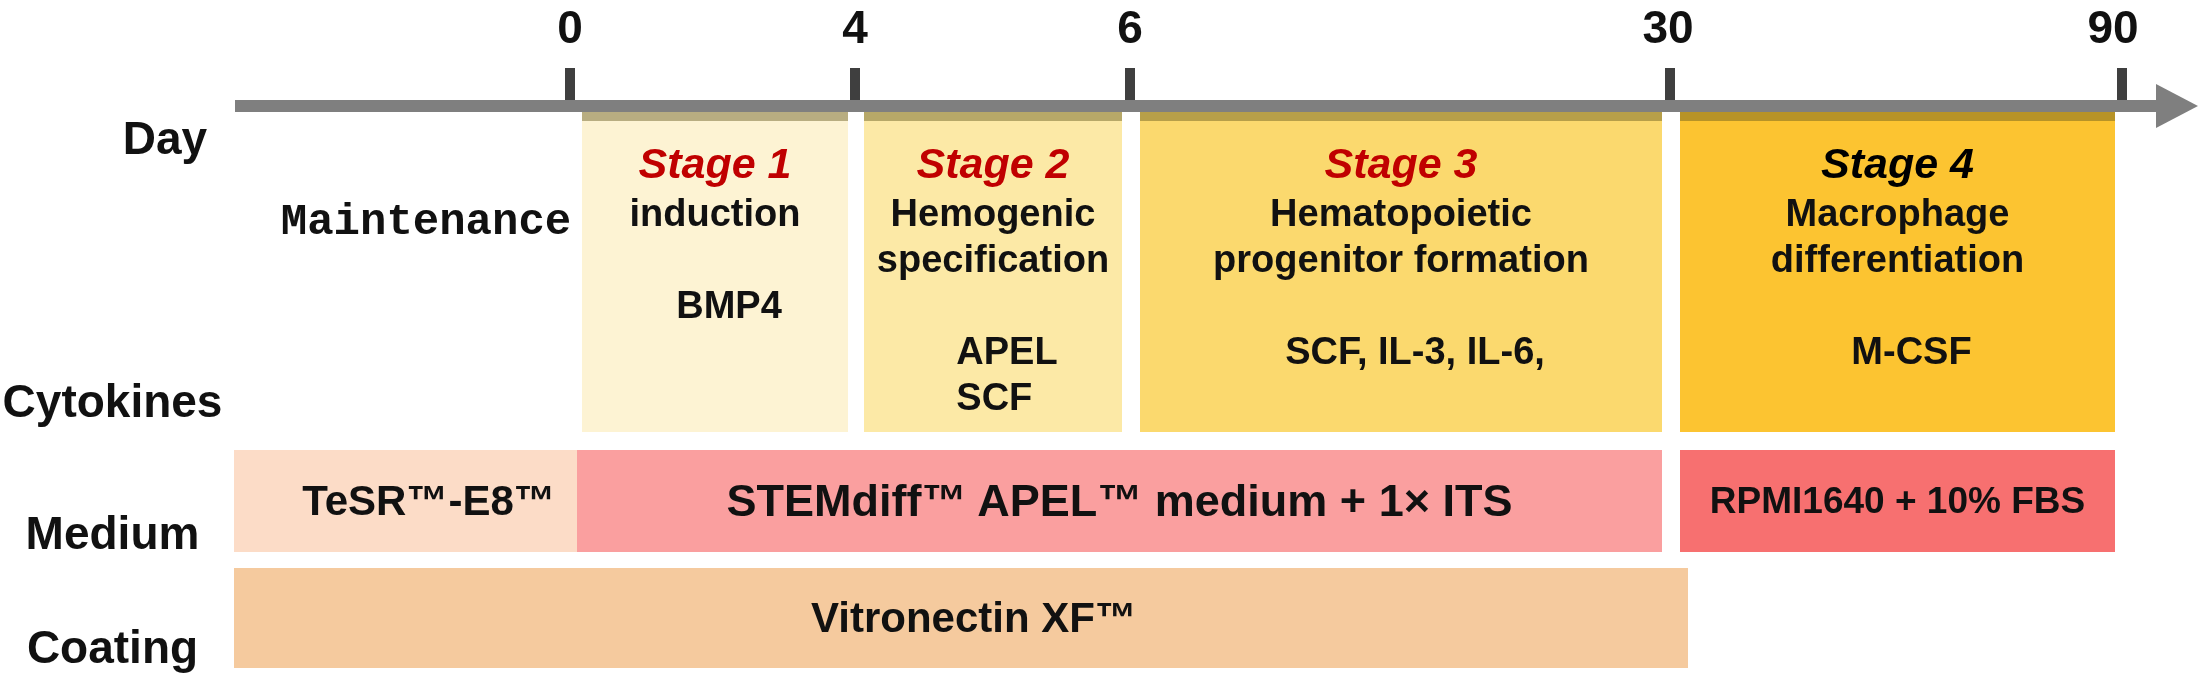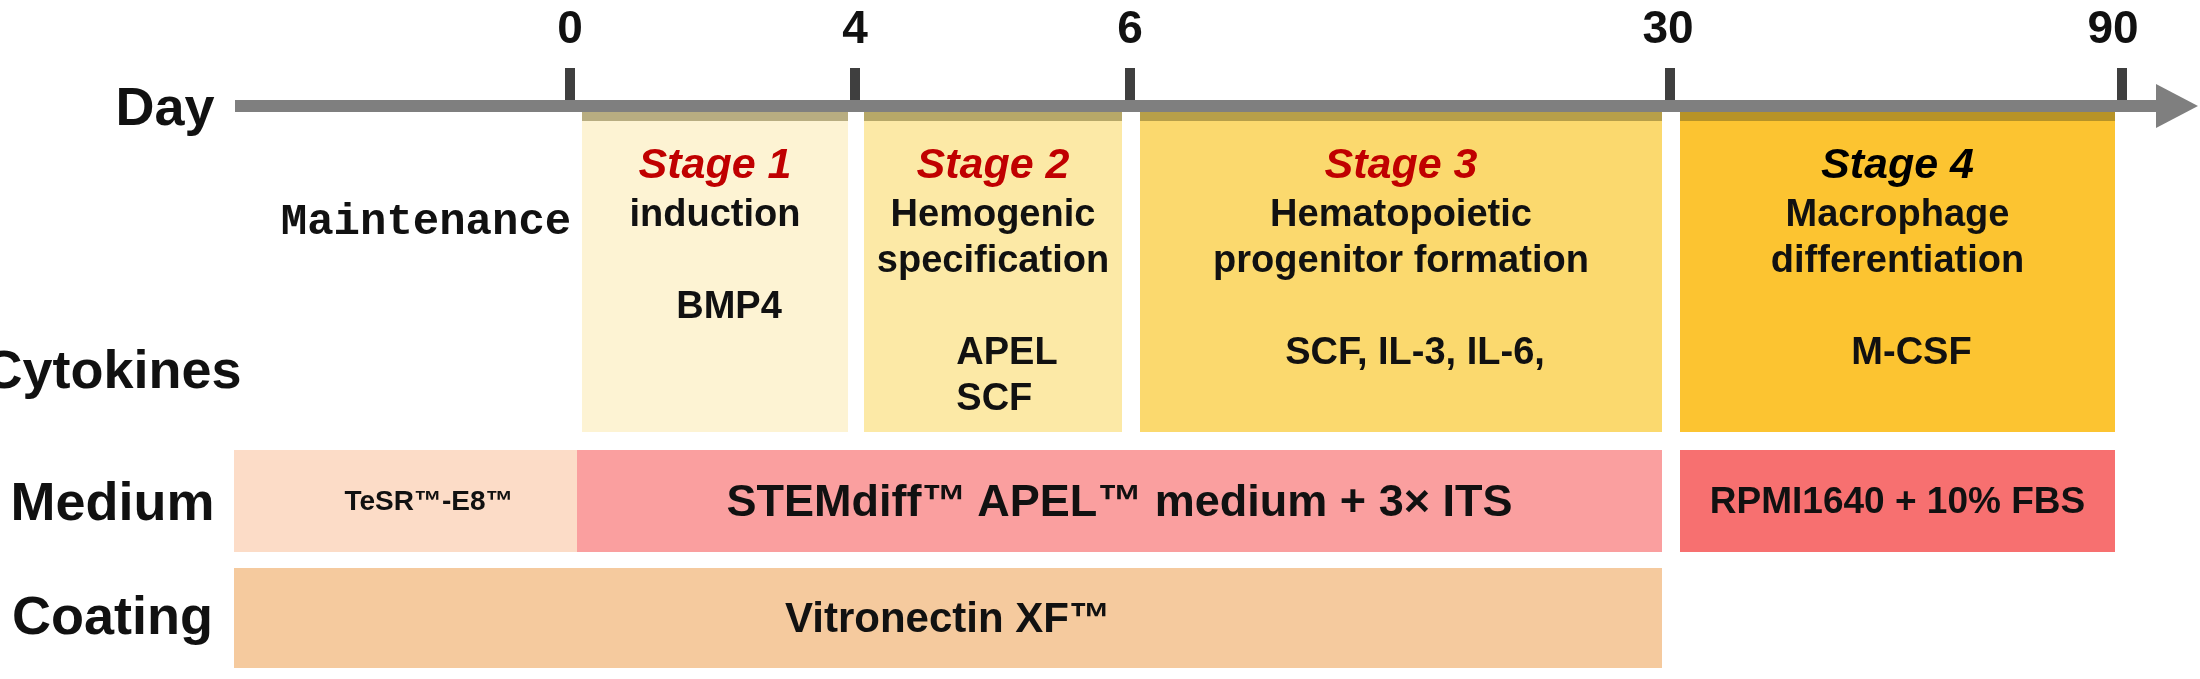--- a/index.html
+++ b/index.html
@@ -3,42 +3,42 @@
 <meta charset="utf-8">
 <style>
   html,body{margin:0;padding:0;background:#ffffff;}
   #fig{
     position:relative;width:2200px;height:679px;background:#ffffff;overflow:hidden;
     font-family:"Liberation Sans","DejaVu Sans",sans-serif;font-weight:bold;color:#111;
   }
   .abs{position:absolute;}
   .center{display:flex;align-items:center;justify-content:center;text-align:center;}
   
-  .rowlabel{font-size:54px;}
+  .rowlabel{font-size:46px;margin-top:32px;}
   
   #axis-line{left:235px;top:100px;width:1925px;height:12px;}
   .tick{width:10px;height:32px;top:68px;}
   .ticknum{top:0;height:54px;width:140px;font-size:46px;}
   #arrow-head{left:2156px;top:84px;width:0;height:0;
     border-top:22px solid transparent;border-bottom:22px solid transparent;
     border-left:42px solid #7f7f7f;}
   
   .stage{top:112px;height:320px;box-shadow:inset 0 9px 0 0 rgba(100,88,28,0.45);
     display:flex;flex-direction:column;align-items:center;padding-top:24px;box-sizing:border-box;}
   .stage-label{font-style:italic;font-size:43px;line-height:54px;white-space:nowrap;}
   .stage-name{font-size:38px;line-height:46px;white-space:nowrap;}
   .stage-cyto{font-size:38px;line-height:46px;white-space:nowrap;margin-top:0;}
   .cyto-block{margin-top:46px;margin-left:28px;}
   #maintenance-label{left:266px;top:196px;width:320px;height:52px;font-size:44px;font-family:Liberation Mono, monospace;}
   
   .medbox{top:450px;height:102px;}
-  #tesr-box{left:234px;width:390px;font-size:28px;}
+  #tesr-box{left:234px;width:390px;font-size:42px;}
   #stemdiff-box{left:577px;width:1085px;font-size:45px;}
   #rpmi-box{left:1680px;width:435px;font-size:37px;}
-  #coating-box{left:234px;top:568px;width:1428px;height:100px;font-size:42px;}
+  #coating-box{left:234px;top:568px;width:1428px;height:100px;font-size:42px;padding-left:26px;}
   .nowrap{white-space:nowrap;}
 </style>
 </head>
 <body>
 
 <div id="fig">
 
   <div class="abs center rowlabel" style="left:110px;top:80px;width:110px;height:52px;">Day</div>
 
   <div id="axis-line" class="abs" style="background-color: rgb(127, 127, 127);"></div>
@@ -93,19 +93,19 @@
       <div class="stage-cyto">M-CSF</div>
     </div>
   </div>
 
   <div class="abs center rowlabel" style="left:15px;top:343px;width:195px;height:52px;">Cytokines</div>
   <div class="abs center rowlabel" style="left:20px;top:475px;width:185px;height:52px;">Medium</div>
   <div class="abs center rowlabel" style="left:20px;top:589px;width:185px;height:52px;">Coating</div>
 
   <div id="tesr-box" class="abs center medbox nowrap" style="background-color: rgb(252, 220, 199);">TeSR™-E8™</div>
 
-  <div id="stemdiff-box" class="abs center medbox nowrap" style="background-color: rgb(250, 159, 159);">STEMdiff™ APEL™ medium + 3× ITS</div>
+  <div id="stemdiff-box" class="abs center medbox nowrap" style="background-color: rgb(250, 159, 159);">STEMdiff™ APEL™ medium + 1× ITS</div>
 
   <div id="rpmi-box" class="abs center medbox nowrap" style="background-color: rgb(247, 112, 112);">RPMI1640 + 10% FBS</div>
 
   <div id="coating-box" class="abs center nowrap" style="background-color: rgb(245, 202, 158);">Vitronectin XF™</div>
 
 </div>
 
 </body></html>

